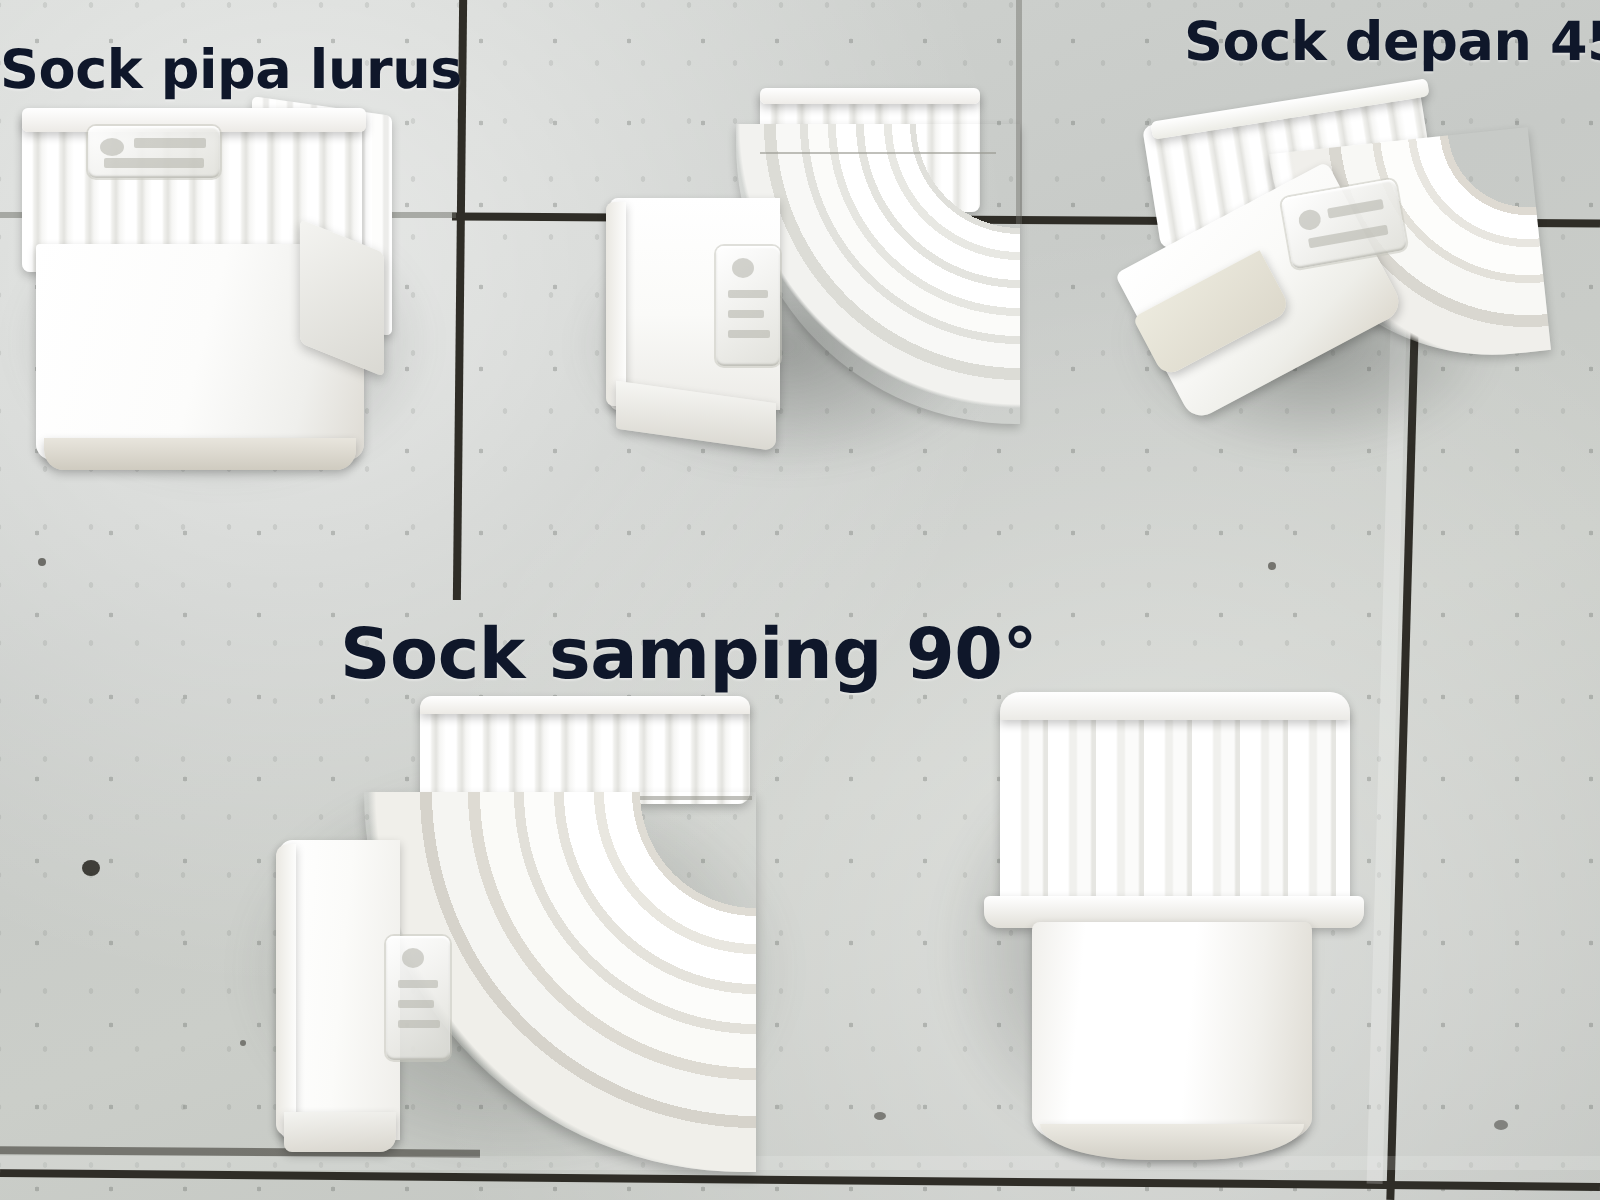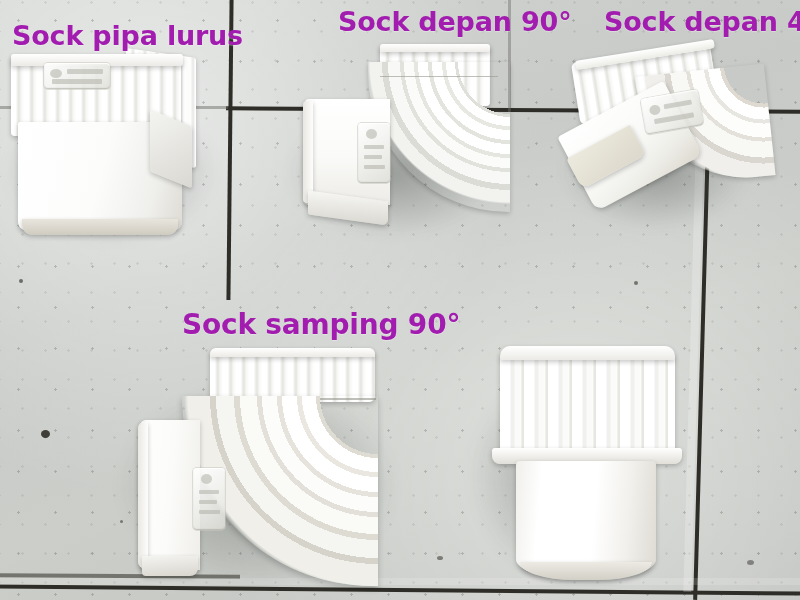--- a/index.html
+++ b/index.html
@@ -43,24 +43,24 @@
         #f1f1ee 6px,#e3e3df 8px,
         #f6f6f4 10px,#ffffff 13px);
     box-shadow:0 2px 5px rgba(0,0,0,.22);}
   .emboss{position:absolute;border-radius:4px;
     background:linear-gradient(145deg,rgba(255,255,255,.95),rgba(222,222,216,.85));
     box-shadow:inset 0 1px 1px rgba(255,255,255,.95),
                inset 0 -1px 1px rgba(160,160,152,.55),
                0 0 0 1px rgba(198,198,190,.55);}
   .emboss .mk{position:absolute;background:rgba(176,176,168,.55);border-radius:1px;}
   
-  .label{position:absolute;color:#a21caf;font-weight:bold;
+  .label{position:absolute;color:#0f172a;font-weight:bold;
     font-family:"DejaVu Sans",sans-serif;
     letter-spacing:-.2px;white-space:nowrap;
-    text-shadow:0 1px 1px rgba(255,255,255,.35);padding-left:12px;}
+    text-shadow:0 1px 1px rgba(255,255,255,.35);}
 </style>
 </head>
 <body>
 
 <div id="stage">
 
   <div class="floor"></div>
   <div class="speckle"></div>
 
   <div class="grout v" style="left:228px;top:0;height:300px;transform:rotate(.6deg);"></div>
@@ -248,17 +248,16 @@
                 background:linear-gradient(180deg,#ffffff,#e1dfd8);"></div>
 
     <div class="body" style="left:516px;top:461px;width:140px;height:118px;border-radius:4px 4px 60px 60px/4px 4px 20px 20px;
                 background:linear-gradient(95deg,#f0efeb 0%,#ffffff 18%,#ffffff 55%,#f1f0ec 78%,#dedbd3 100%);"></div>
     <div class="body" style="left:520px;top:562px;width:132px;height:18px;
                 border-radius:0 0 60px 60px/0 0 20px 20px;
                 background:linear-gradient(180deg,#eceae3,#d2cfc6);"></div>
   </div>
 
   <div class="label" style="left:0px;top:20px;font-size:27px;">Sock pipa lurus</div>
-  <div class="label" style="left:326px;top:6px;font-size:27px;">Sock depan 90°</div>
   <div class="label" style="left:592px;top:6px;font-size:27px;">Sock depan 45°</div>
-  <div class="label" style="left:170px;top:308px;font-size:28px;">Sock samping 90°</div>
+  <div class="label" style="left:170px;top:308px;font-size:35px;">Sock samping 90°</div>
 
 </div>
 
 </body></html>

